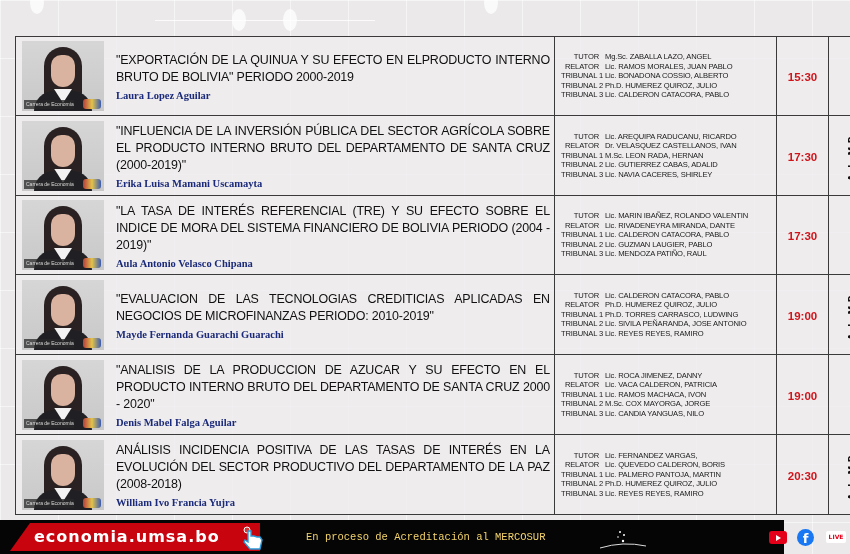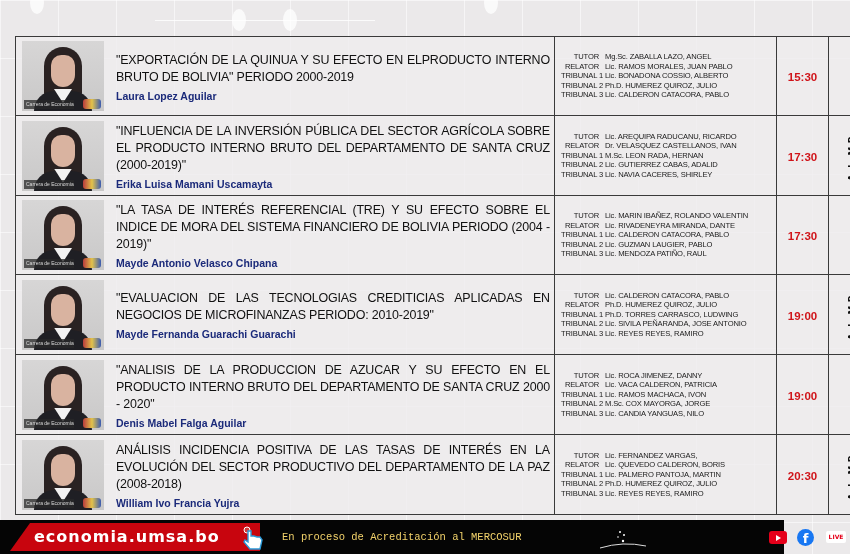--- a/index.html
+++ b/index.html
@@ -55,21 +55,21 @@
 
   .text-col { flex: 1; display: flex; flex-direction: column; justify-content: center; }
   .title {
     font-family: "Liberation Sans", sans-serif;
     font-size: 13.4px; line-height: 17px; color: #111;
     text-align: justify; letter-spacing: -0.2px;
     transform: scaleX(0.93); transform-origin: left top; width: 107.5%;
   }
   .student {
     margin-top: 5px;
-    font-family: Liberation Sans, sans-serif; font-weight: bold;
+    font-family: Liberation Serif, serif; font-weight: bold;
     font-size: 10.5px; color: #1b2a7a;
   }
 
   .jury-table { margin-left: auto; width: 100%; padding-left: 6px; }
   .jury-row { display: flex; font-size: 7.6px; line-height: 9.6px; color: #1a1a1a; white-space: nowrap; letter-spacing: -0.15px; }
   .jury-role { width: 44px; text-align: right; padding-right: 6px; flex: 0 0 44px; }
   .jury-name { flex: 1; }
 
   .time-text { font-family: Liberation Sans, sans-serif; font-weight: bold; color: #d0141a; font-size: 11.5px; }
   .room-text {
@@ -87,21 +87,21 @@
     position: absolute; left: 10px; top: 3px; height: 28px; width: 250px;
     background: #c8050e;
     clip-path: polygon(8% 0, 100% 0, 100% 100%, 0 100%);
   }
   .url-text {
     position: absolute; left: 34px; top: 7px;
     font-family: "DejaVu Sans", sans-serif; font-weight: bold; font-size: 16px; color: #fff; letter-spacing: 1px;
   }
   .hand-icon { position: absolute; left: 240px; top: 5px; width: 26px; height: 26px; }
   .accred {
-    position: absolute; left: 282px; top: 11px;
+    position: absolute; left: 306px; top: 11px;
     font-family: "Liberation Mono", monospace; font-size: 10.5px; color: #f3d36b;
   }
   .stars-icon { position: absolute; left: 370px; top: 6px; width: 50px; height: 24px; }
   .stars-icon { left: 598px; }
   .yt-icon { position: absolute; left: 769px; top: 11px; width: 18px; height: 13px; background: #e5001a; border-radius: 3px; }
   .yt-icon::after { content: ""; position: absolute; left: 7px; top: 3.5px; border-left: 5px solid #fff; border-top: 3px solid transparent; border-bottom: 3px solid transparent; }
   .fb-icon { position: absolute; left: 797px; top: 9px; width: 17px; height: 17px; border-radius: 50%; background: #1877f2; color: #fff; font-family: "DejaVu Sans", sans-serif; font-weight: bold; font-size: 13px; line-height: 19px; text-align: center; }
   .live-icon { position: absolute; left: 826px; top: 11px; width: 20px; height: 12px; background: #fff; border-radius: 2px; color: #e5001a; font-size: 6px; font-weight: bold; line-height: 12px; text-align: center; font-family: "DejaVu Sans", sans-serif; }
 </style>
 </head>
@@ -220,21 +220,21 @@
         <div class="photo">
           <div class="hair"></div>
               <div class="body"></div>
               <div class="face"></div>
               <div class="collar"></div>
           <div class="caption">Carrera de Economía</div>
           <div class="logo"></div>
         </div>
         <div class="text-col">
           <div class="title">"LA TASA DE INTERÉS REFERENCIAL (TRE) Y SU EFECTO SOBRE EL INDICE DE MORA DEL SISTEMA FINANCIERO DE BOLIVIA PERIODO (2004 - 2019)"</div>
-          <div class="student">Mayde Antonio Velasco Chipana</div>
+          <div class="student">Aula Antonio Velasco Chipana</div>
         </div>
       </div>
     </td>
     <td class="jury">
       <div class="jury-table">
             <div class="jury-row">
               <span class="jury-role">TUTOR</span>
               <span class="jury-name">Lic. MARIN IBAÑEZ, ROLANDO VALENTIN</span>
             </div>
             <div class="jury-row">

